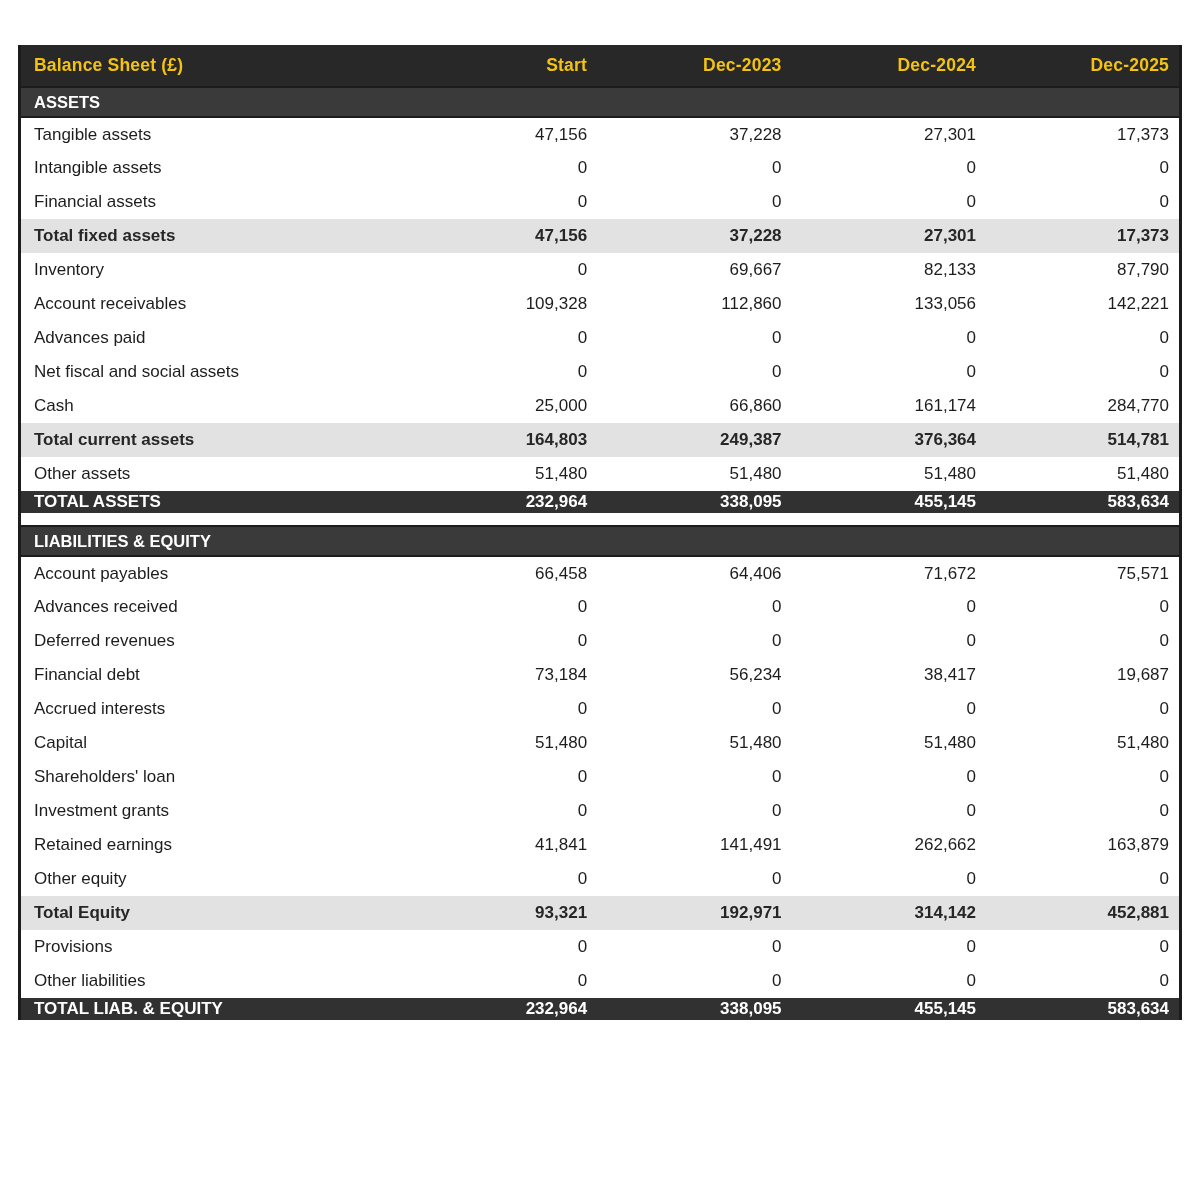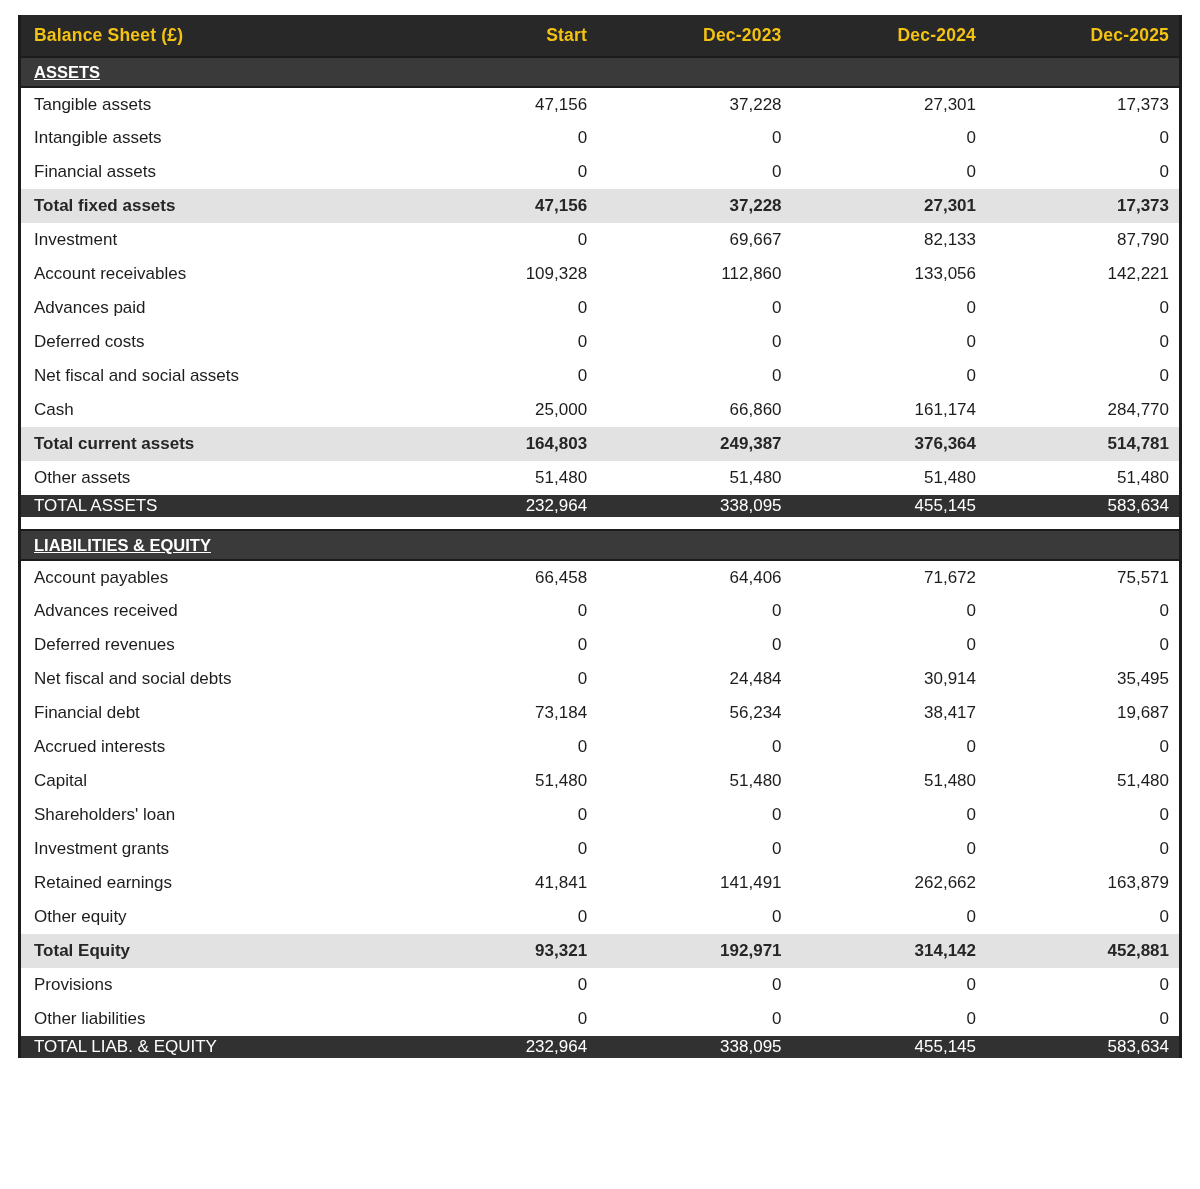--- a/index.html
+++ b/index.html
@@ -23,20 +23,21 @@
     height: 1189px;
     padding: 15px 18px 24px 18px;
     background: #ffffff;
   }
   table.balance-sheet {
     width: 100%;
     border-collapse: collapse;
     table-layout: fixed;
     border-left: 3px solid var(--border-dark);
     border-right: 3px solid var(--border-dark);
+    margin-top: 30px;
   }
   thead th {
     background: var(--header-bg);
     color: var(--accent);
     height: 42px;
     font-size: 17.5px;
     font-weight: bold;
     letter-spacing: 0.2px;
     vertical-align: middle;
   }
@@ -46,41 +47,40 @@
   tr.row-section td {
     background: var(--section-bg);
     color: #ffffff;
     font-weight: bold;
     font-size: 16.5px;
     height: 30px;
     text-align: left;
     padding-left: 13px;
     border-top: 2px solid var(--border-dark);
     border-bottom: 2px solid var(--border-dark);
-    text-decoration: underline;
   }
   tbody td {
     height: 34px;
     font-size: 17px;
     color: var(--text-dark);
     vertical-align: middle;
     background: #ffffff;
   }
   td.label-cell { text-align: left;  padding-left: 13px; }
   td.num-cell   { text-align: right; padding-right: 10px; }
 
   tr.row-subtotal td {
     background: var(--subtotal-bg);
     font-weight: bold;
     color: #262626;
   }
   tr.row-grand td {
     background: var(--grand-bg);
     color: #ffffff;
-    font-weight: normal;
+    font-weight: bold;
     height: 21px;
   }
   tr.row-spacer td {
     height: 13px;
     background: #ffffff;
     padding: 0;
   }
 </style>
 </head>
 <body>
@@ -129,42 +129,35 @@
           <td class="num-cell">0</td>
         </tr>
         <tr class="row-subtotal">
           <td class="label-cell">Total fixed assets</td>
           <td class="num-cell">47,156</td>
           <td class="num-cell">37,228</td>
           <td class="num-cell">27,301</td>
           <td class="num-cell">17,373</td>
         </tr>
         <tr class="row-data">
-          <td class="label-cell">Investment</td>
+          <td class="label-cell">Inventory</td>
           <td class="num-cell">0</td>
           <td class="num-cell">69,667</td>
           <td class="num-cell">82,133</td>
           <td class="num-cell">87,790</td>
         </tr>
         <tr class="row-data">
           <td class="label-cell">Account receivables</td>
           <td class="num-cell">109,328</td>
           <td class="num-cell">112,860</td>
           <td class="num-cell">133,056</td>
           <td class="num-cell">142,221</td>
         </tr>
         <tr class="row-data">
           <td class="label-cell">Advances paid</td>
-          <td class="num-cell">0</td>
-          <td class="num-cell">0</td>
-          <td class="num-cell">0</td>
-          <td class="num-cell">0</td>
-        </tr>
-        <tr class="row-data">
-          <td class="label-cell">Deferred costs</td>
           <td class="num-cell">0</td>
           <td class="num-cell">0</td>
           <td class="num-cell">0</td>
           <td class="num-cell">0</td>
         </tr>
         <tr class="row-data">
           <td class="label-cell">Net fiscal and social assets</td>
           <td class="num-cell">0</td>
           <td class="num-cell">0</td>
           <td class="num-cell">0</td>
@@ -219,27 +212,20 @@
           <td class="num-cell">0</td>
         </tr>
         <tr class="row-data">
           <td class="label-cell">Deferred revenues</td>
           <td class="num-cell">0</td>
           <td class="num-cell">0</td>
           <td class="num-cell">0</td>
           <td class="num-cell">0</td>
         </tr>
         <tr class="row-data">
-          <td class="label-cell">Net fiscal and social debts</td>
-          <td class="num-cell">0</td>
-          <td class="num-cell">24,484</td>
-          <td class="num-cell">30,914</td>
-          <td class="num-cell">35,495</td>
-        </tr>
-        <tr class="row-data">
           <td class="label-cell">Financial debt</td>
           <td class="num-cell">73,184</td>
           <td class="num-cell">56,234</td>
           <td class="num-cell">38,417</td>
           <td class="num-cell">19,687</td>
         </tr>
         <tr class="row-data">
           <td class="label-cell">Accrued interests</td>
           <td class="num-cell">0</td>
           <td class="num-cell">0</td>

